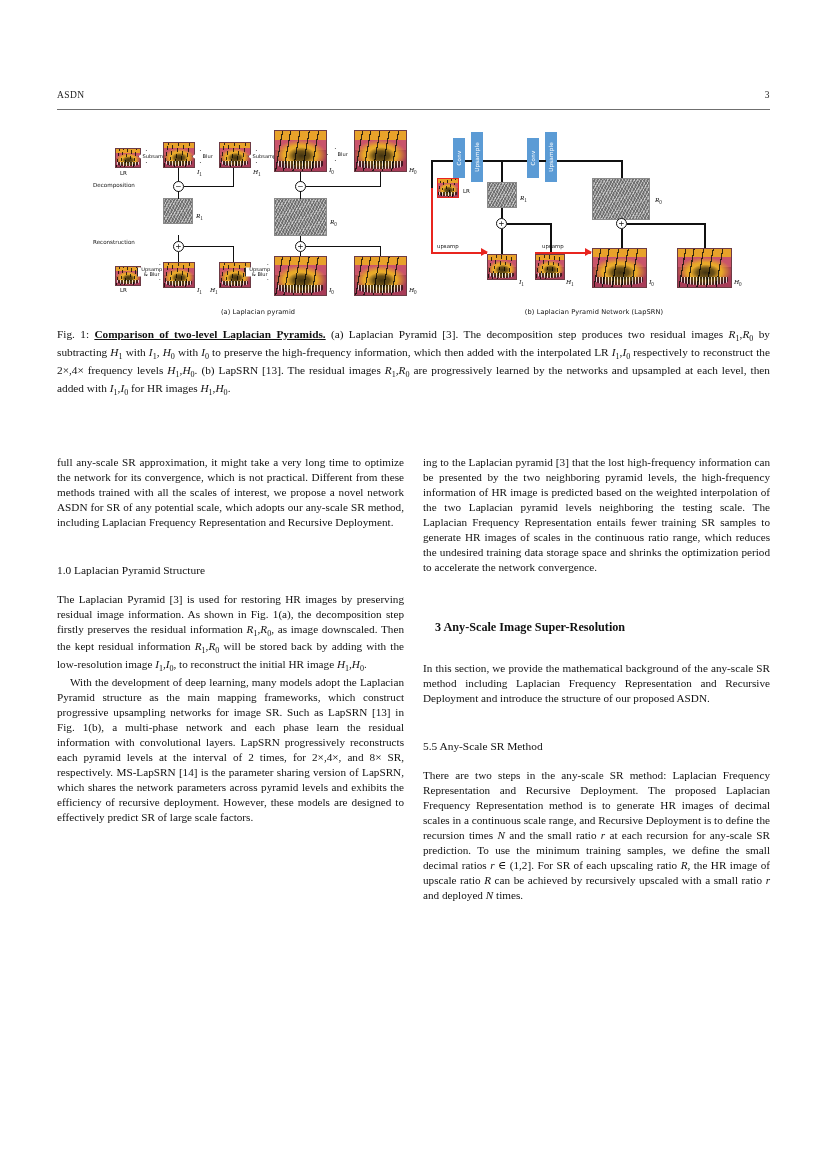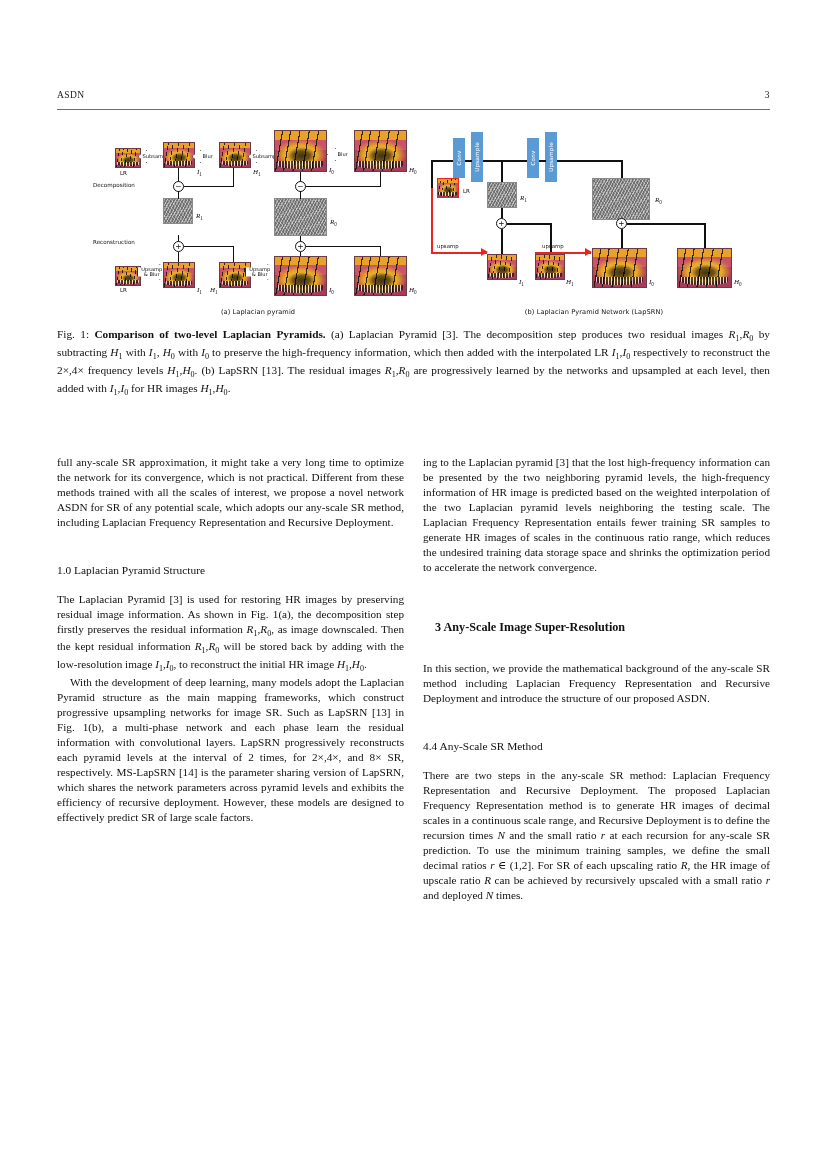--- a/index.html
+++ b/index.html
@@ -194,21 +194,21 @@
   .fig-caption {
     position: absolute;
     top: 327px;
     left: 0;
     width: 713px;
     font-size: 11.3px;
     line-height: 1.34;
     text-align: justify;
     color: #111;
   }
-  .fig-caption b { font-weight: bold; }
+  .fig-caption b { font-weight: bold; text-decoration: underline; }
 
   
   .columns {
     position: absolute;
     top: 455px;
     left: 0;
     width: 713px;
     height: 620px;
     display: flex;
     gap: 19px;
@@ -464,21 +464,21 @@
       </p>
     </div>
 
     <div class="col">
       <p>ing to the Laplacian pyramid [3] that the lost high-frequency information can be presented by the two neighboring pyramid levels, the high-frequency information of HR image is predicted based on the weighted interpolation of the two Laplacian pyramid levels neighboring the testing scale. The Laplacian Frequency Representation entails fewer training SR samples to generate HR images of scales in the continuous ratio range, which reduces the undesired training data storage space and shrinks the optimization period to accelerate the network convergence.</p>
       <div class="gap-lg"></div>
       <h2>3 Any-Scale Image Super-Resolution</h2>
       <div class="gap-md"></div>
       <p>In this section, we provide the mathematical background of the any-scale SR method including Laplacian Frequency Representation and Recursive Deployment and introduce the structure of our proposed ASDN.</p>
       <div class="gap-lg"></div>
-      <h3>4.4 Any-Scale SR Method</h3>
+      <h3>5.5 Any-Scale SR Method</h3>
       <div class="gap-md"></div>
       <p>
         There are two steps in the any-scale SR method: Laplacian Frequency Representation and
         Recursive Deployment. The proposed Laplacian Frequency Representation method is to generate
         HR images of decimal scales in a continuous scale range, and Recursive Deployment is to
         define the recursion times <i class="var">N</i> and the small ratio <i class="var">r</i> at
         each recursion for any-scale SR prediction. To use the minimum training samples, we define
         the small decimal ratios <i class="var">r</i> ∈ (1,2]. For SR of each upscaling ratio
         <i class="var">R</i>, the HR image of upscale ratio <i class="var">R</i> can be achieved by
         recursively upscaled with a small ratio <i class="var">r</i> and deployed

